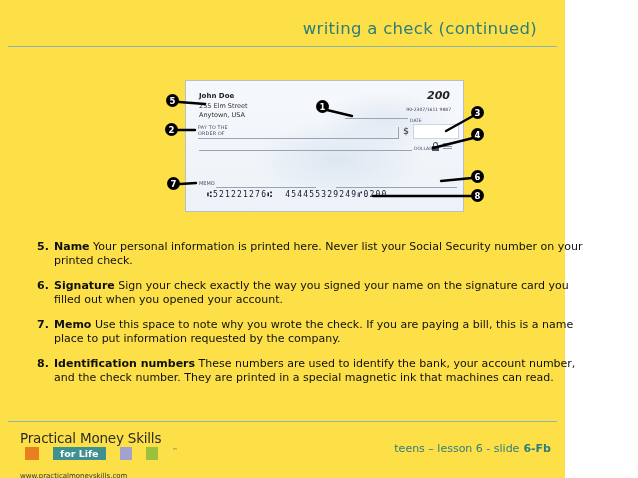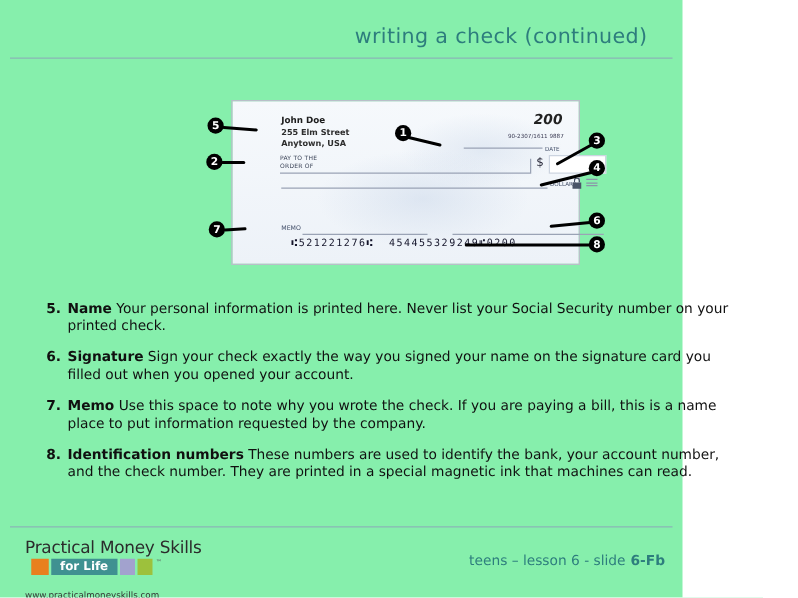--- a/index.html
+++ b/index.html
@@ -1,32 +1,32 @@
 <!DOCTYPE html>
 <html><head>
 <meta charset="utf-8">
 <style>
   html,body{margin:0;padding:0;background:#fff;}
   body{width:638px;height:478px;overflow:hidden;font-family:"DejaVu Sans","Liberation Sans",sans-serif;}
-  .slide{position:relative;width:546px;height:478px;background:#86efac;}
+  .slide{position:relative;width:546px;height:478px;background:#fde047;padding-left:19px;}
 
   
   .page-title{position:absolute;top:19px;right:28px;font-size:16.5px;color:#2d7d7d;letter-spacing:.3px;}
   .title-rule{position:absolute;top:46px;left:8px;right:8px;height:1px;background:#8ab5b5;}
 
   
   .check{position:absolute;left:185px;top:80px;width:277px;height:130px;border:1px solid #b9bfc9;z-index:1;
     background:
       radial-gradient(ellipse 130px 60px at 55% 60%, rgba(185,202,226,.35), transparent 65%),
       radial-gradient(ellipse 100px 45px at 72% 30%, rgba(185,202,226,.30), transparent 65%),
       linear-gradient(#f6f9fc,#edf2f8);}
-  .check .abs{position:absolute;margin-left:26px;}
+  .check .abs{position:absolute;}
   .payer{left:13px;top:11px;}
   .payer-name{font-size:7px;font-weight:bold;color:#1d1d1d;}
-  .payer-addr{font-size:6.5px;color:#2e2e2e;margin-top:2px;line-height:8.5px;font-weight:bold;}
+  .payer-addr{font-size:6.5px;color:#2e2e2e;margin-top:2px;line-height:8.5px;}
   .check-number{right:13px;top:8px;font-size:11px;font-weight:600;color:#222;font-style:italic;}
   .fractional{right:12px;top:26px;font-size:4.5px;color:#3a3a52;}
   .date-line{left:159px;top:37px;width:63px;height:1px;background:#9aa3b5;}
   .date-label{left:224px;top:37px;font-size:4.5px;color:#44506a;}
   .payto{left:12px;top:44px;font-size:4.8px;line-height:6.3px;color:#3c4458;letter-spacing:.2px;}
   .payto-line{left:12px;top:57px;width:200px;height:1px;background:#9aa3b5;}
   .payto-tick{left:212px;top:46px;width:1px;height:12px;background:#9aa3b5;}
   .dollar-sign{left:217px;top:44px;font-size:9.5px;color:#223;}
   .amount-box{left:227px;top:43px;width:44px;height:13px;background:#fff;border:1px solid #ccd4e0;}
   .dollars-line{left:13px;top:69px;width:213px;height:1px;background:#9aa3b5;}
@@ -52,21 +52,21 @@
   .items{position:absolute;left:37px;top:240px;width:560px;color:#101010;}
   .item{display:flex;margin-bottom:12px;font-size:11px;line-height:13.5px;}
   .item-num{font-weight:bold;width:17px;flex:none;}
   .item-term{font-weight:bold;}
 
   
   .footer-rule{position:absolute;top:421px;left:8px;right:8px;height:1px;background:#8ab5b5;}
   .logo{position:absolute;left:20px;top:430px;}
   .logo-title{font-size:13.5px;font-weight:normal;color:#2b2b2b;letter-spacing:-.2px;}
   .logo-row{display:flex;align-items:flex-start;margin-top:1px;margin-left:5px;}
-  .logo-row .blk{height:13px;margin-right:2px;}
+  .logo-row .blk{height:13px;margin-right:14px;}
   .b-orange{width:14px;background:#e8801e;}
   .b-teal{background:#3f9191;color:#fff;font-size:9.5px;font-weight:bold;line-height:13px;padding:0 7px;}
   .b-lav{width:12px;background:#a2a2ce;}
   .b-green{width:12px;background:#9dc13c;}
   .tm{font-size:5px;color:#555;margin-left:1px;line-height:6px;}
   .logo-url{font-size:7px;color:#333;margin-top:12px;}
   .slide-label{position:absolute;right:14px;top:442px;font-size:11px;color:#2d7d7d;}
   .slide-code{font-weight:bold;margin-left:4px;}
 </style>
 </head>

